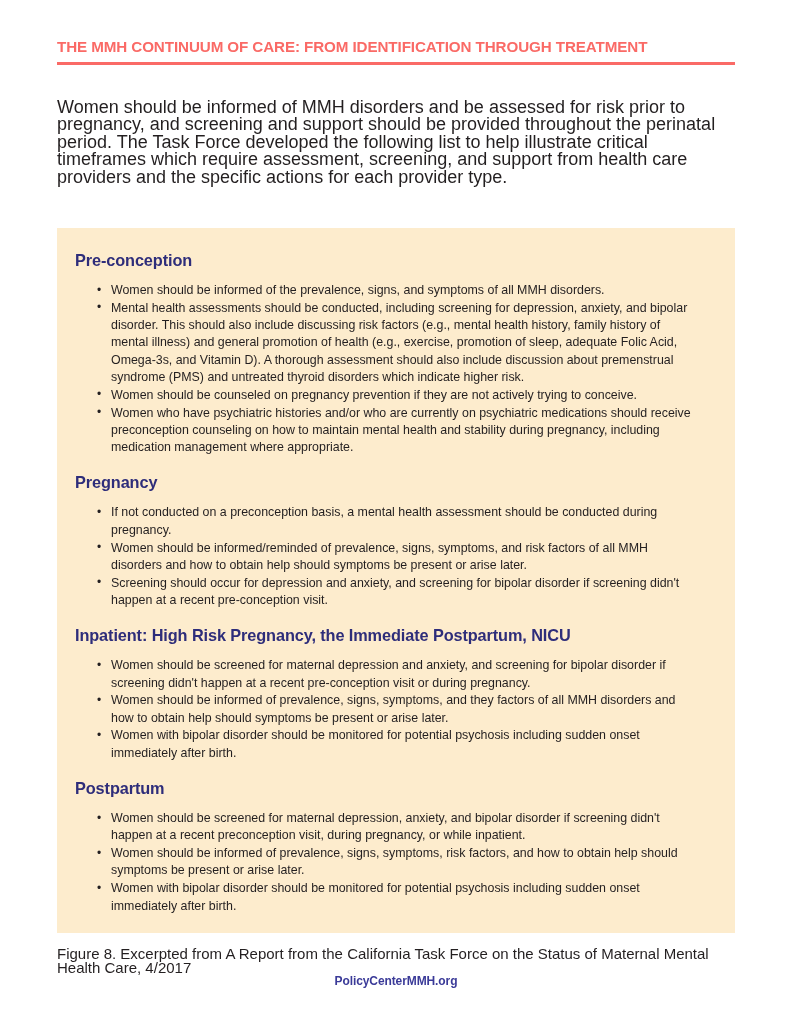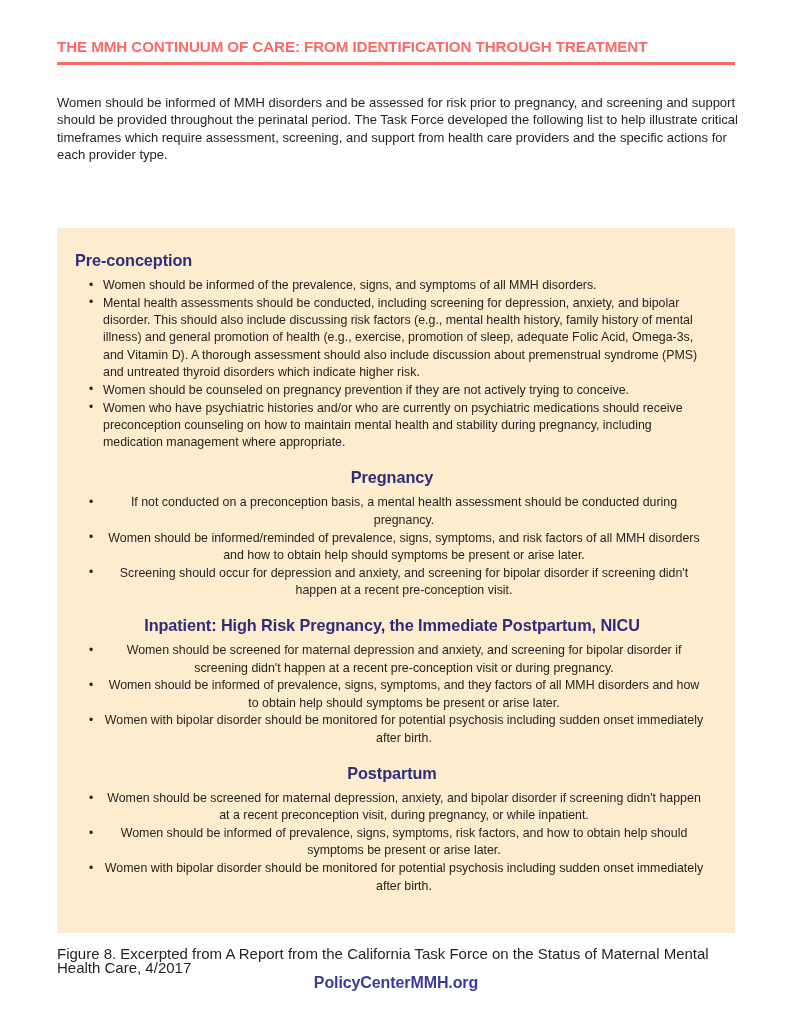--- a/index.html
+++ b/index.html
@@ -46,21 +46,21 @@
     width: 678px;
     background: #fa6a66;
   }
 
   
   .intro {
     position: absolute;
     left: 57px;
     top: 81px;
     width: 684px;
-    font-size: 13px;
+    font-size: 18px;
     line-height: 17.4px;
     color: #231f20;
   }
 
   
   .serif-heading {
     position: absolute;
     left: 57px;
     top: 160px;
     width: 678px;
@@ -81,34 +81,34 @@
     left: 57px;
     top: 228px;
     width: 678px;
     height: 705px;
     background: #fdeccd;
     box-sizing: border-box;
     padding: 22px 26px 10px 14px;
   }
 
   .section { margin-bottom: 2px; }
-  .section + .section { margin-top: 16px; text-align: center; }
+  .section + .section { margin-top: 16px; }
 
   .section-heading {
     font-size: 16.3px;
     font-weight: bold;
     color: #2e2d7a;
     margin: 0 0 7px 4px;
     line-height: 20px;
     letter-spacing: -0.1px;
   }
 
   ul.bullets {
     list-style: none;
-    margin: 4px;
+    margin: 12px;
     padding: 0;
   }
   ul.bullets > li {
     position: relative;
     padding-left: 28px;
     font-size: 12.4px;
     line-height: 17.3px;
     color: #231f20;
     margin-bottom: 0.5px;
   }
@@ -132,21 +132,21 @@
     font-size: 15px;
     line-height: 14px;
     color: #231f20;
   }
   .site-link {
     position: absolute;
     left: 57px;
     top: 974px;
     width: 678px;
     text-align: center;
-    font-size: 16px;
+    font-size: 12px;
     font-weight: bold;
     color: #3a3a98;
     text-decoration: none;
     letter-spacing: -0.1px;
   }
 </style>
 </head>
 <body>
 
 <div class="page">

